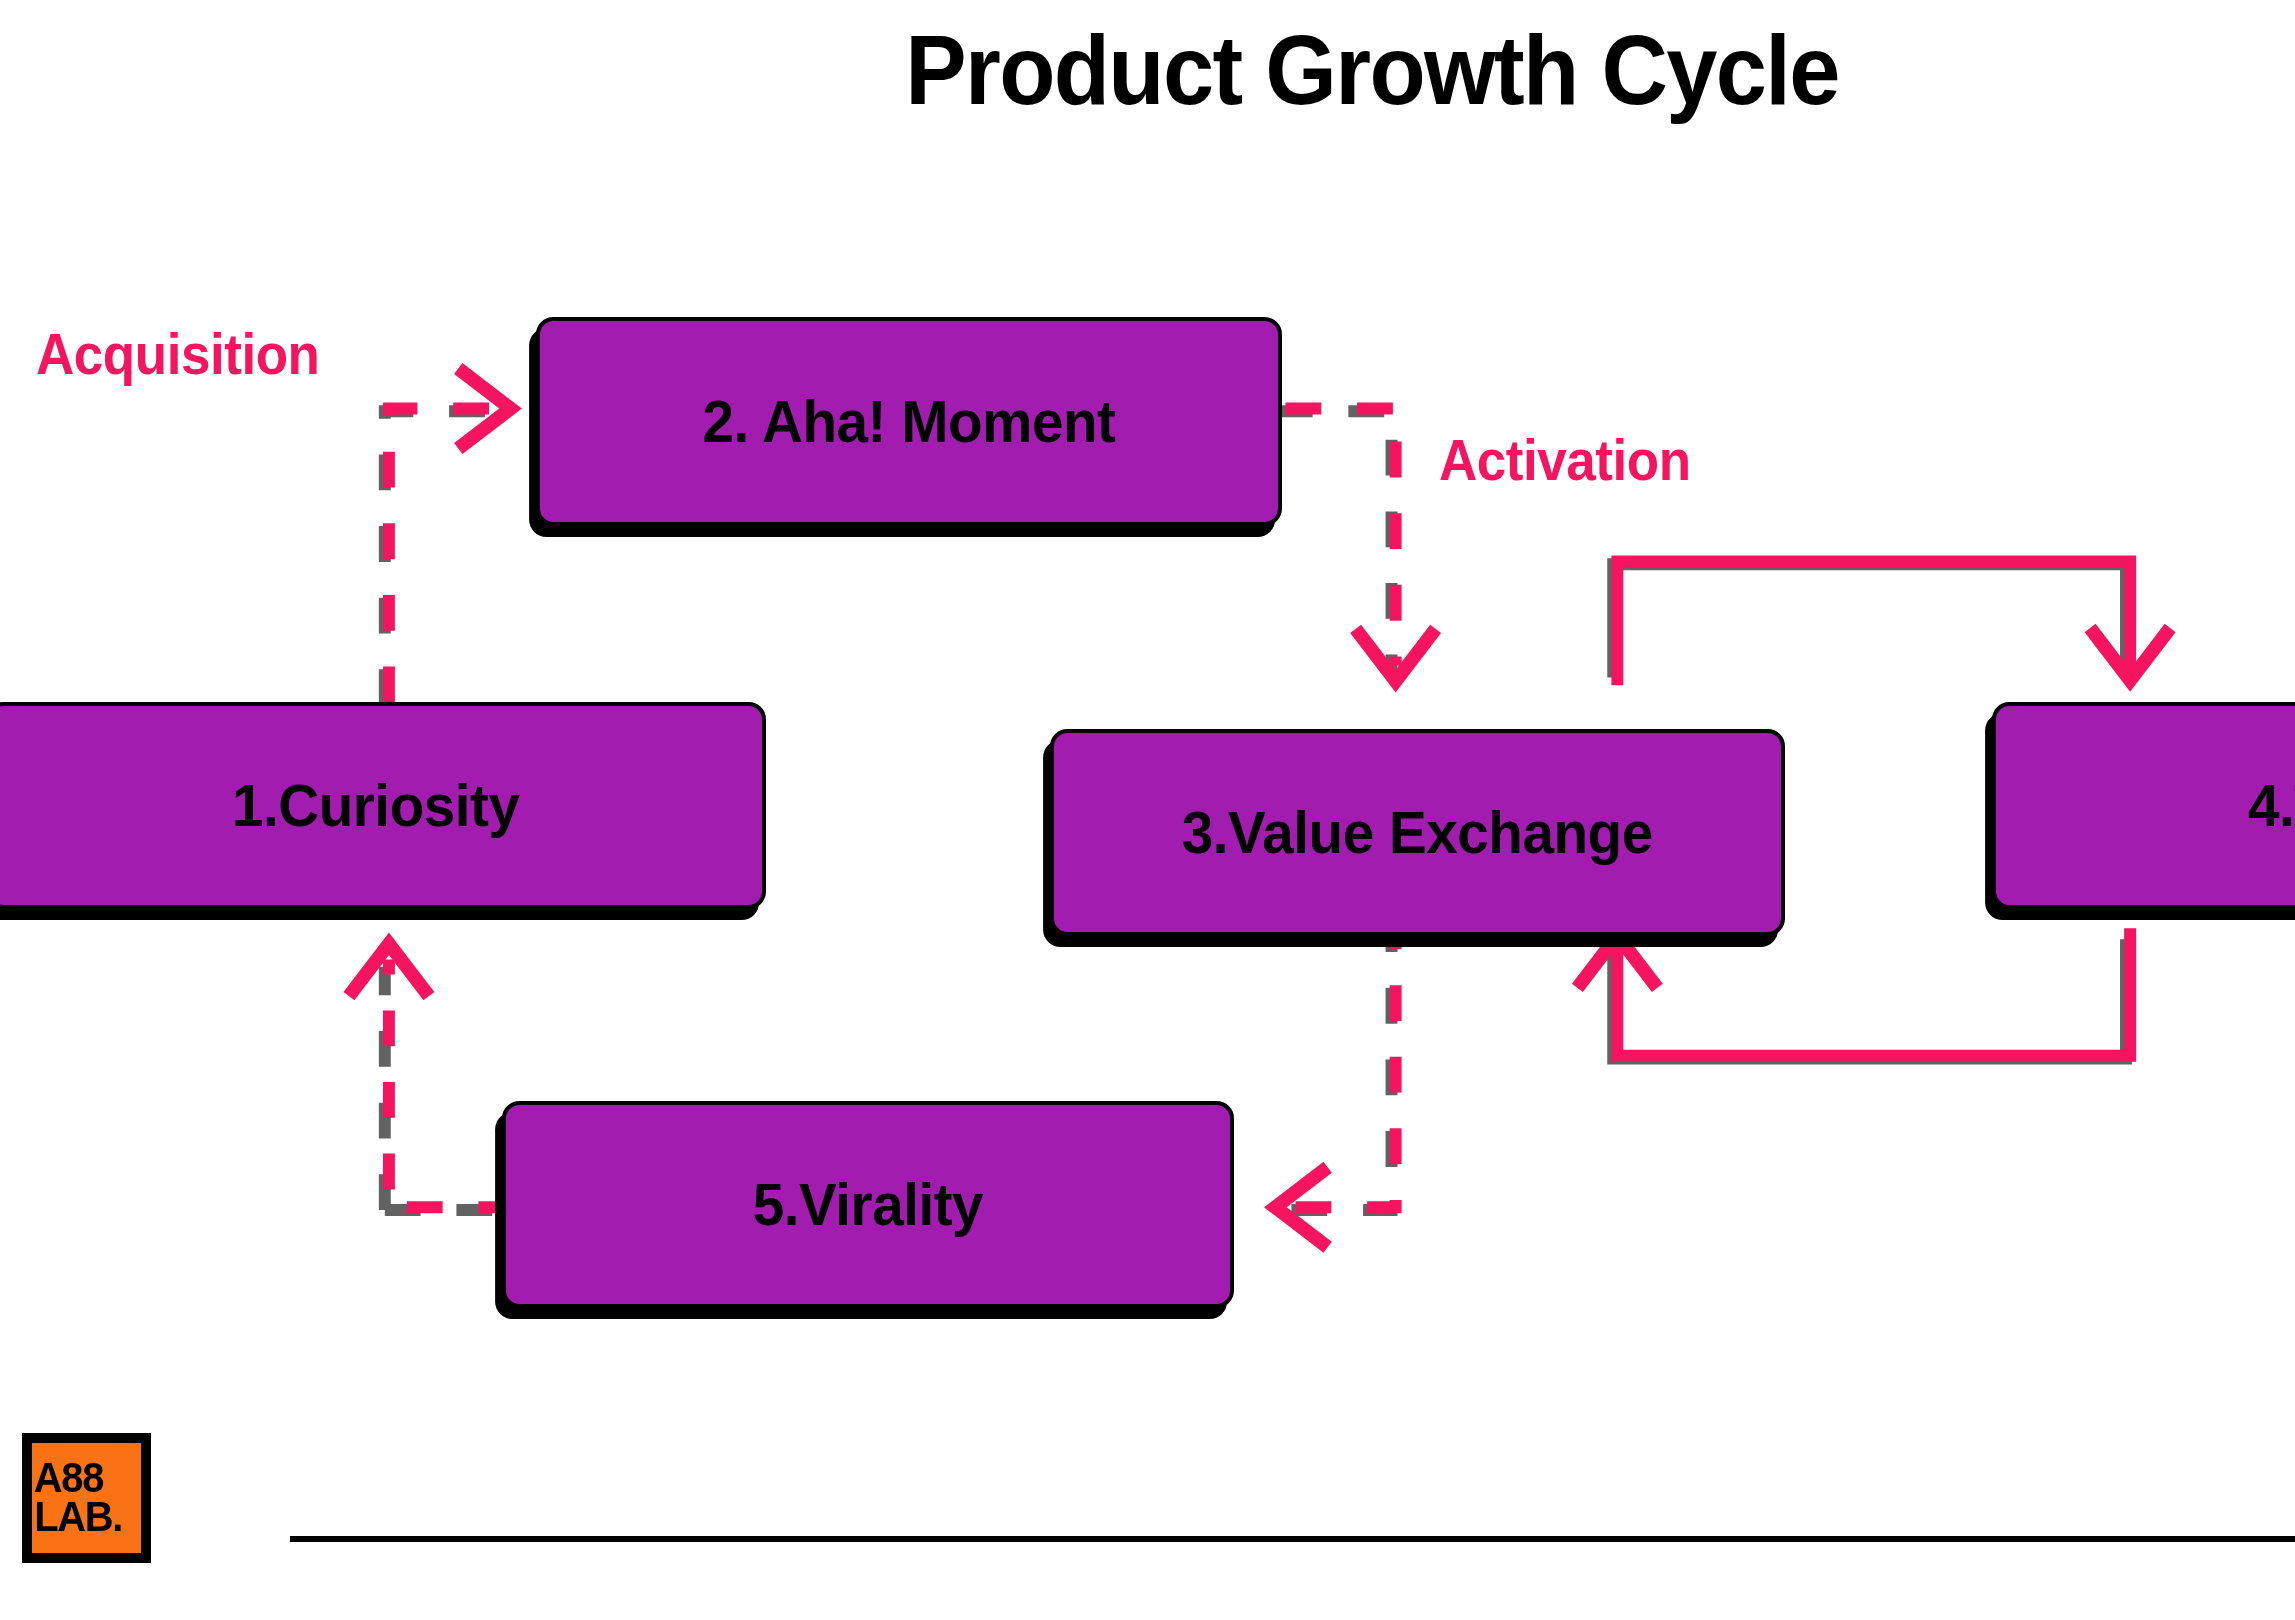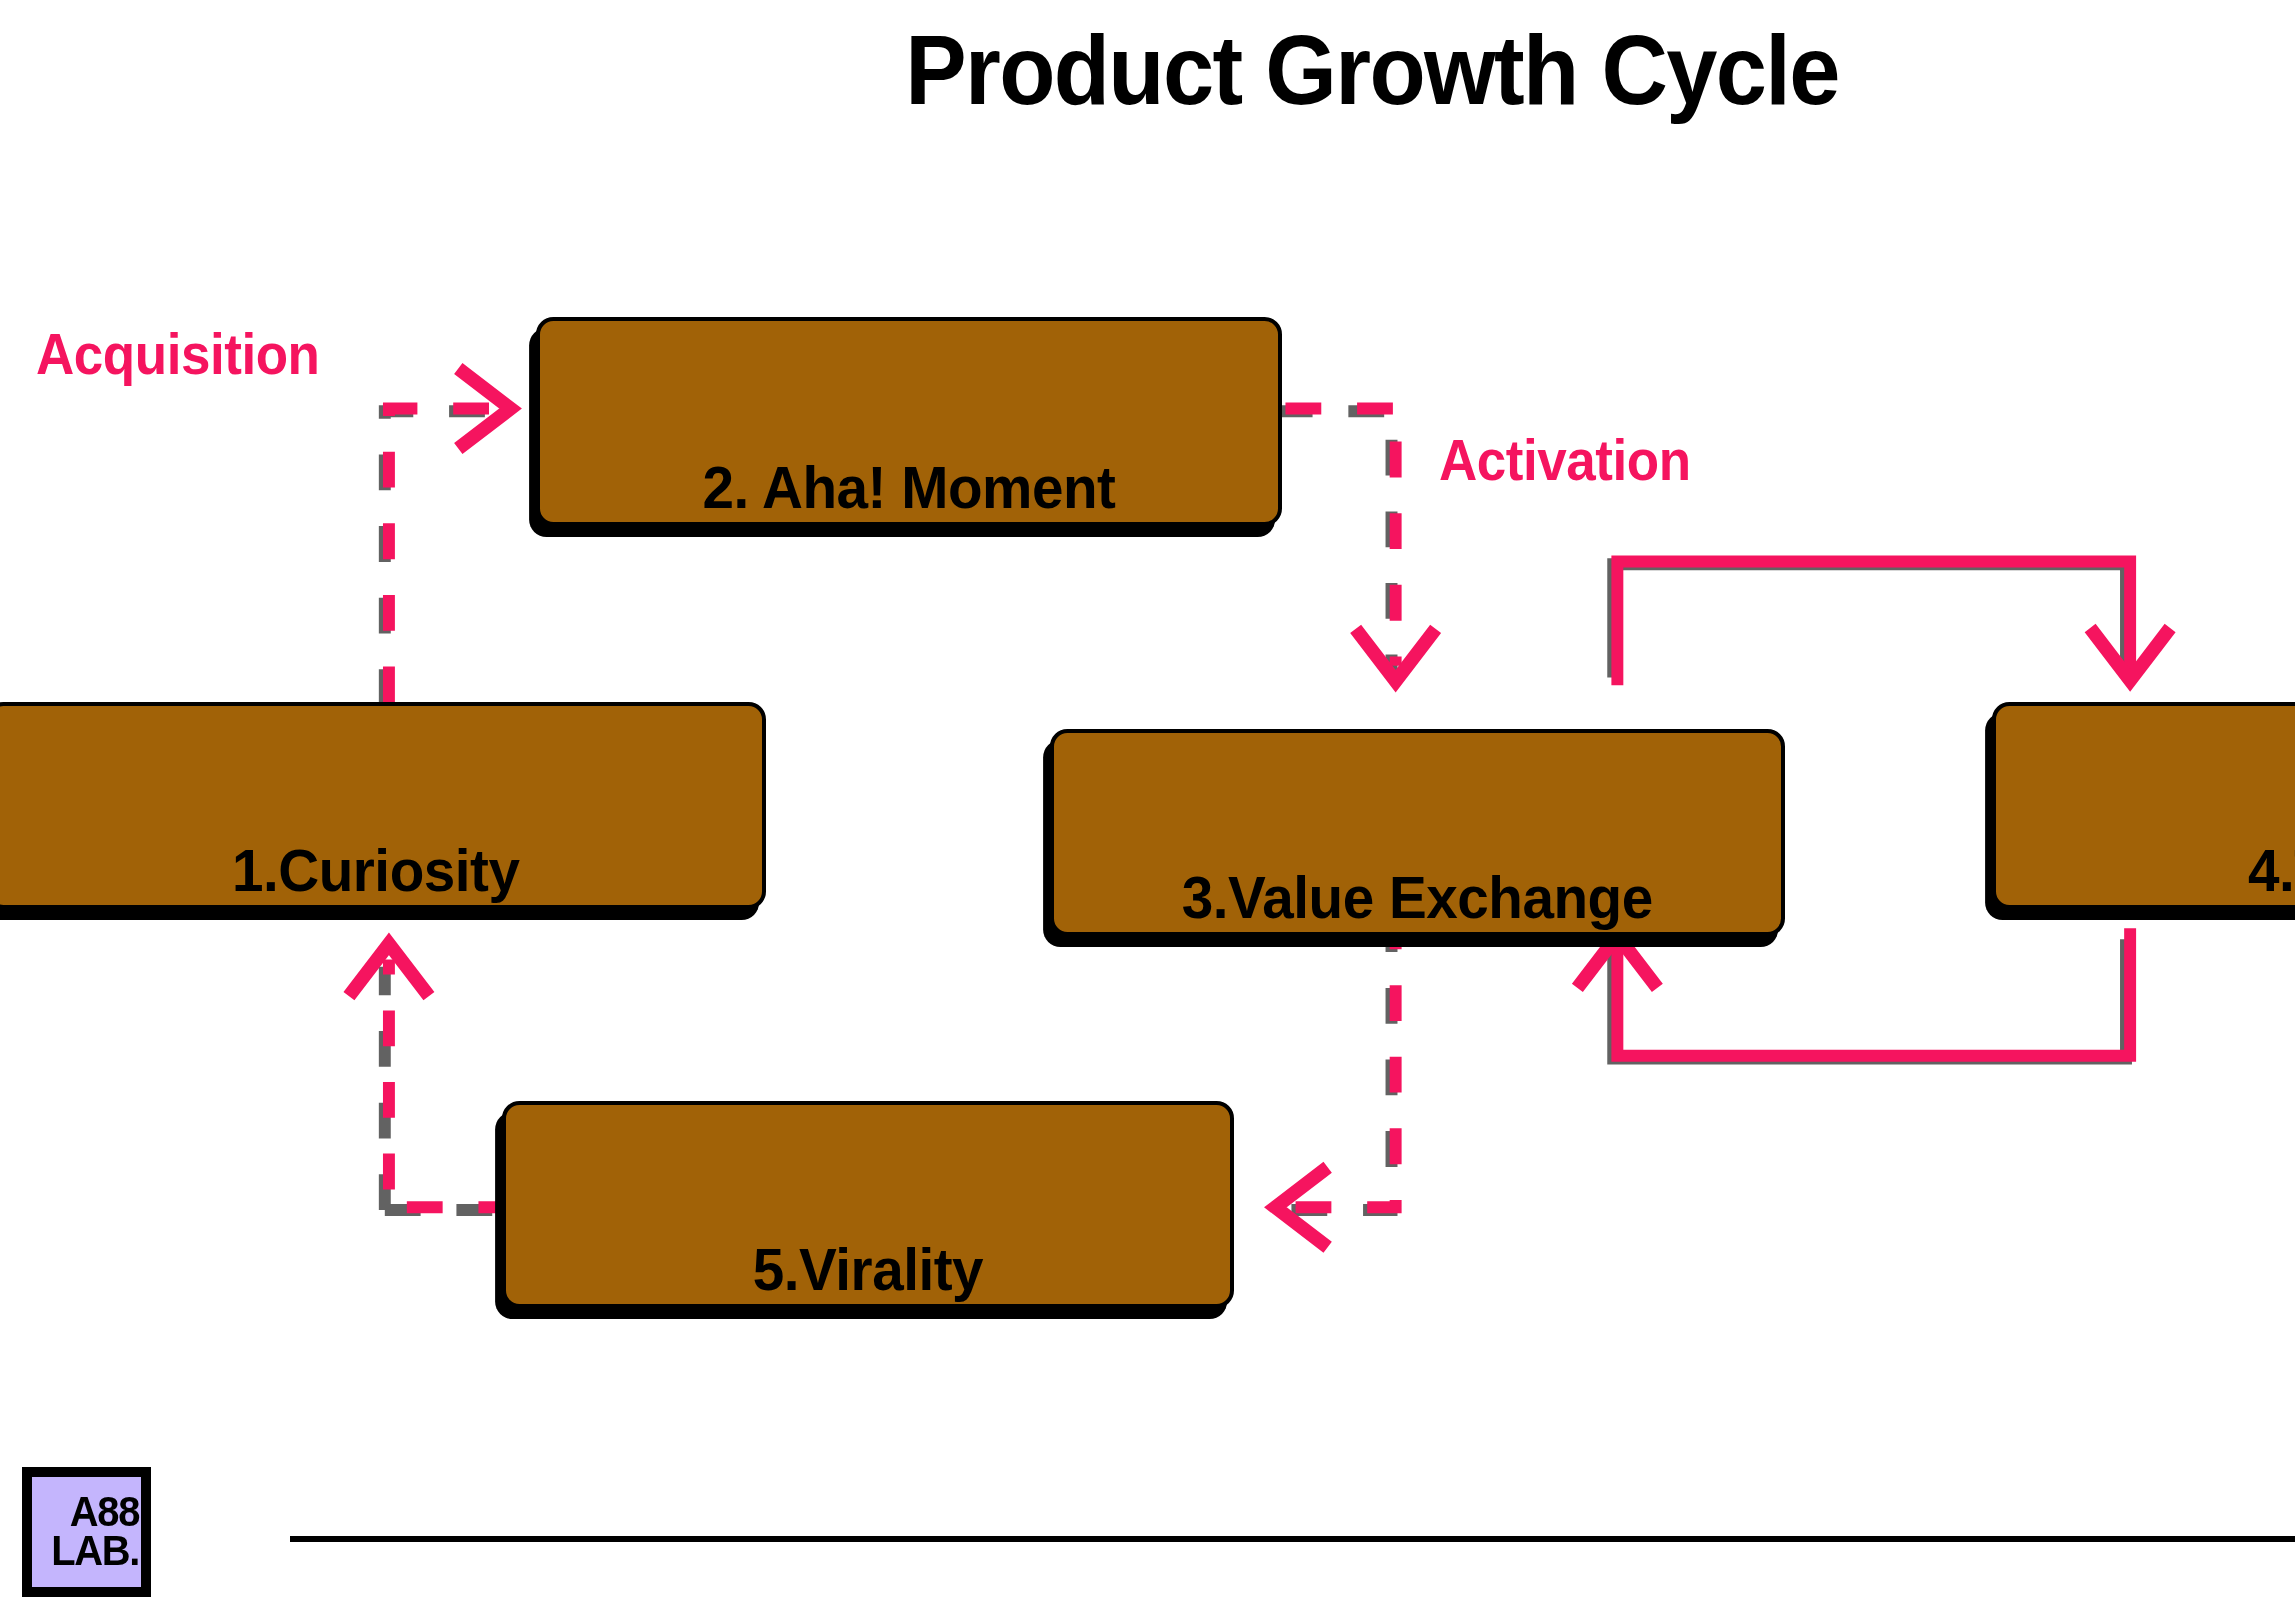--- a/index.html
+++ b/index.html
@@ -12,25 +12,25 @@
     text-align:center;
     font-size:99px; font-weight:bold; color:#000000;
     letter-spacing:-1.8px;
     transform:scaleX(0.93); transform-origin:center top;
     white-space:nowrap;
   }
 
   
   .node{
     position:absolute;
-    background:#a16207;
+    background:#a21caf;
     border:4.1px solid #000000;
     border-radius:17.4px;
     box-shadow:-6.9px 11px 0 0 #000000;
-    display:flex; align-items:flex-end; justify-content:center;
+    display:flex; align-items:center; justify-content:center;
     box-sizing:border-box;
   }
   .node .label{
     font-size:59px; font-weight:bold; color:#000000;
     letter-spacing:-0.5px; white-space:nowrap;
     transform:scaleX(0.96);
   }
 
   #node-curiosity       { left:-13.8px;  top:702px; width:780px; height:207px; }
   #node-aha             { left:536px; top:317px;  width:746px; height:209px; }
@@ -50,27 +50,27 @@
 
   
   #connectors{
     position:absolute; left:0; top:0;
     width:2744px; height:1620px;
     pointer-events:none;
   }
 
   
   #logo{
-    position:absolute; left:22px; top:1467px;
+    position:absolute; left:22px; top:1433px;
     width:129px; height:130px;
     border:10px solid #000000;
-    background:#c4b5fd;
+    background:#f97316;
     box-sizing:border-box;
     display:flex; flex-direction:column;
-    align-items:flex-end; justify-content:center;
+    align-items:flex-start; justify-content:center;
     line-height:0.92;
   }
   #logo .ln{
     font-size:42px; font-weight:bold; color:#000000;
     letter-spacing:-1.4px; transform:scaleX(0.95);
   }
   #footer-rule{
     position:absolute; left:290px; top:1536px;
     width:2447px; height:6px; background:#000000;
   }

